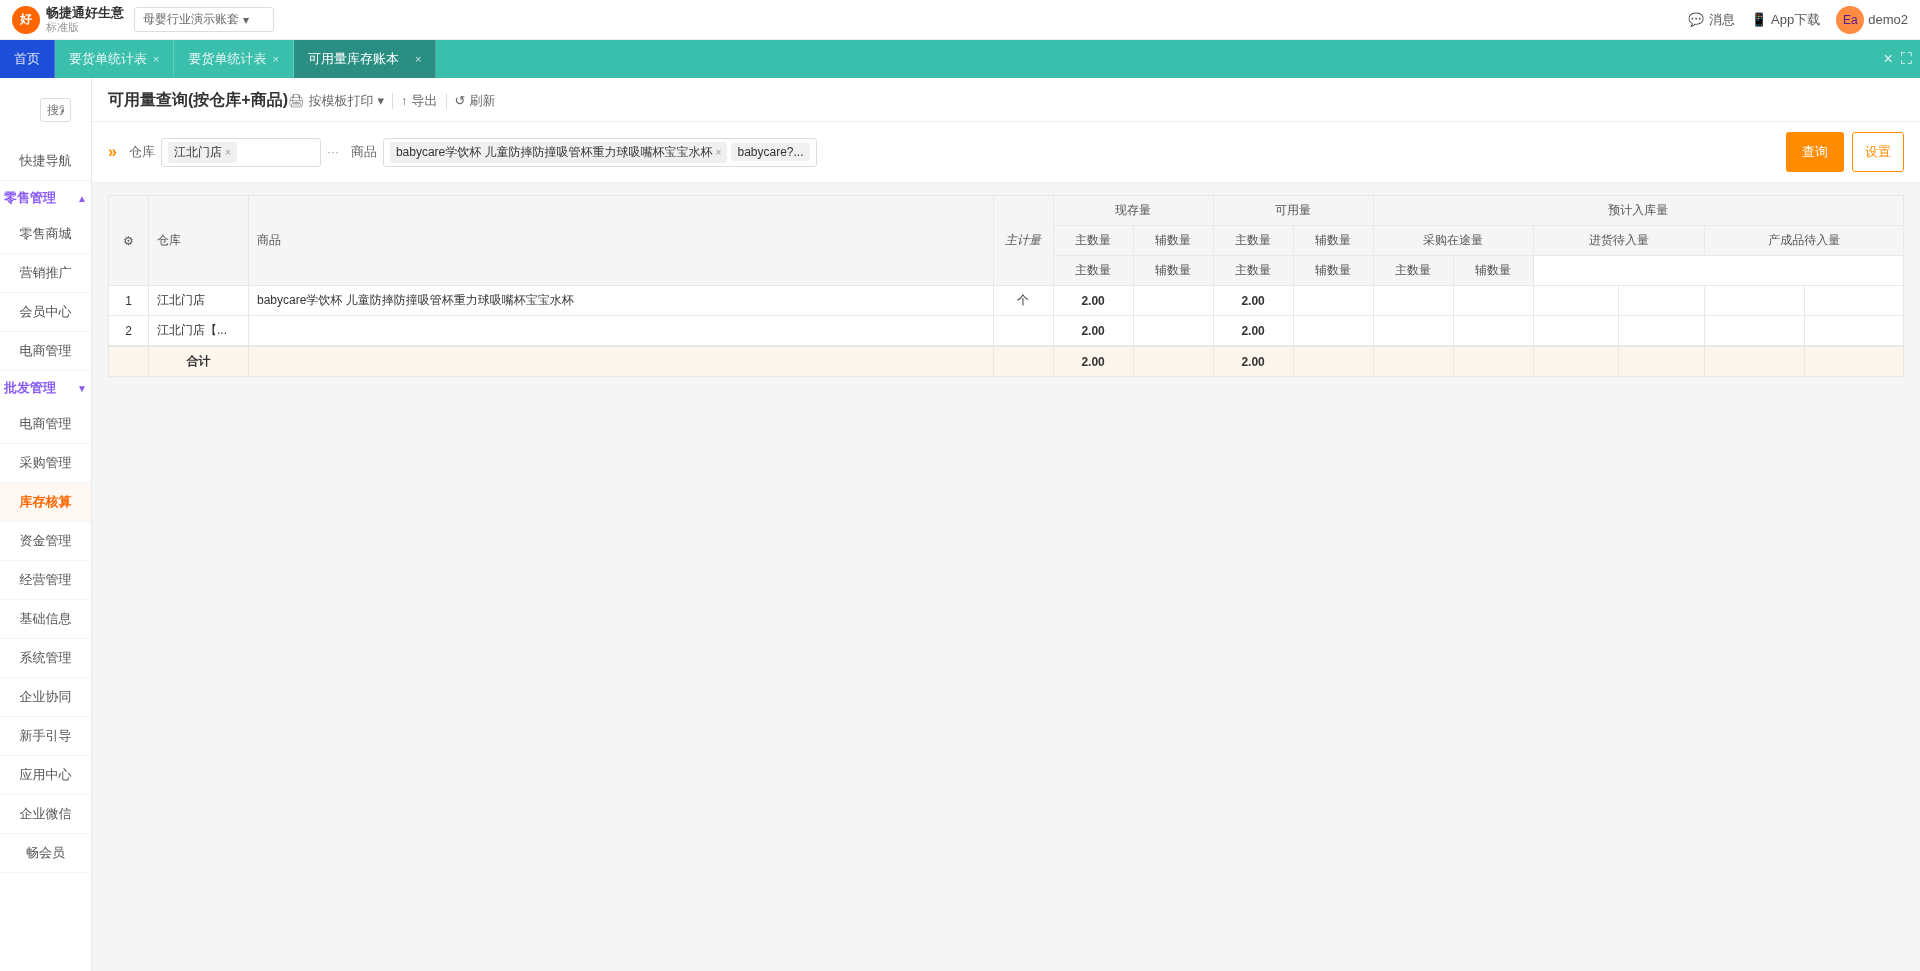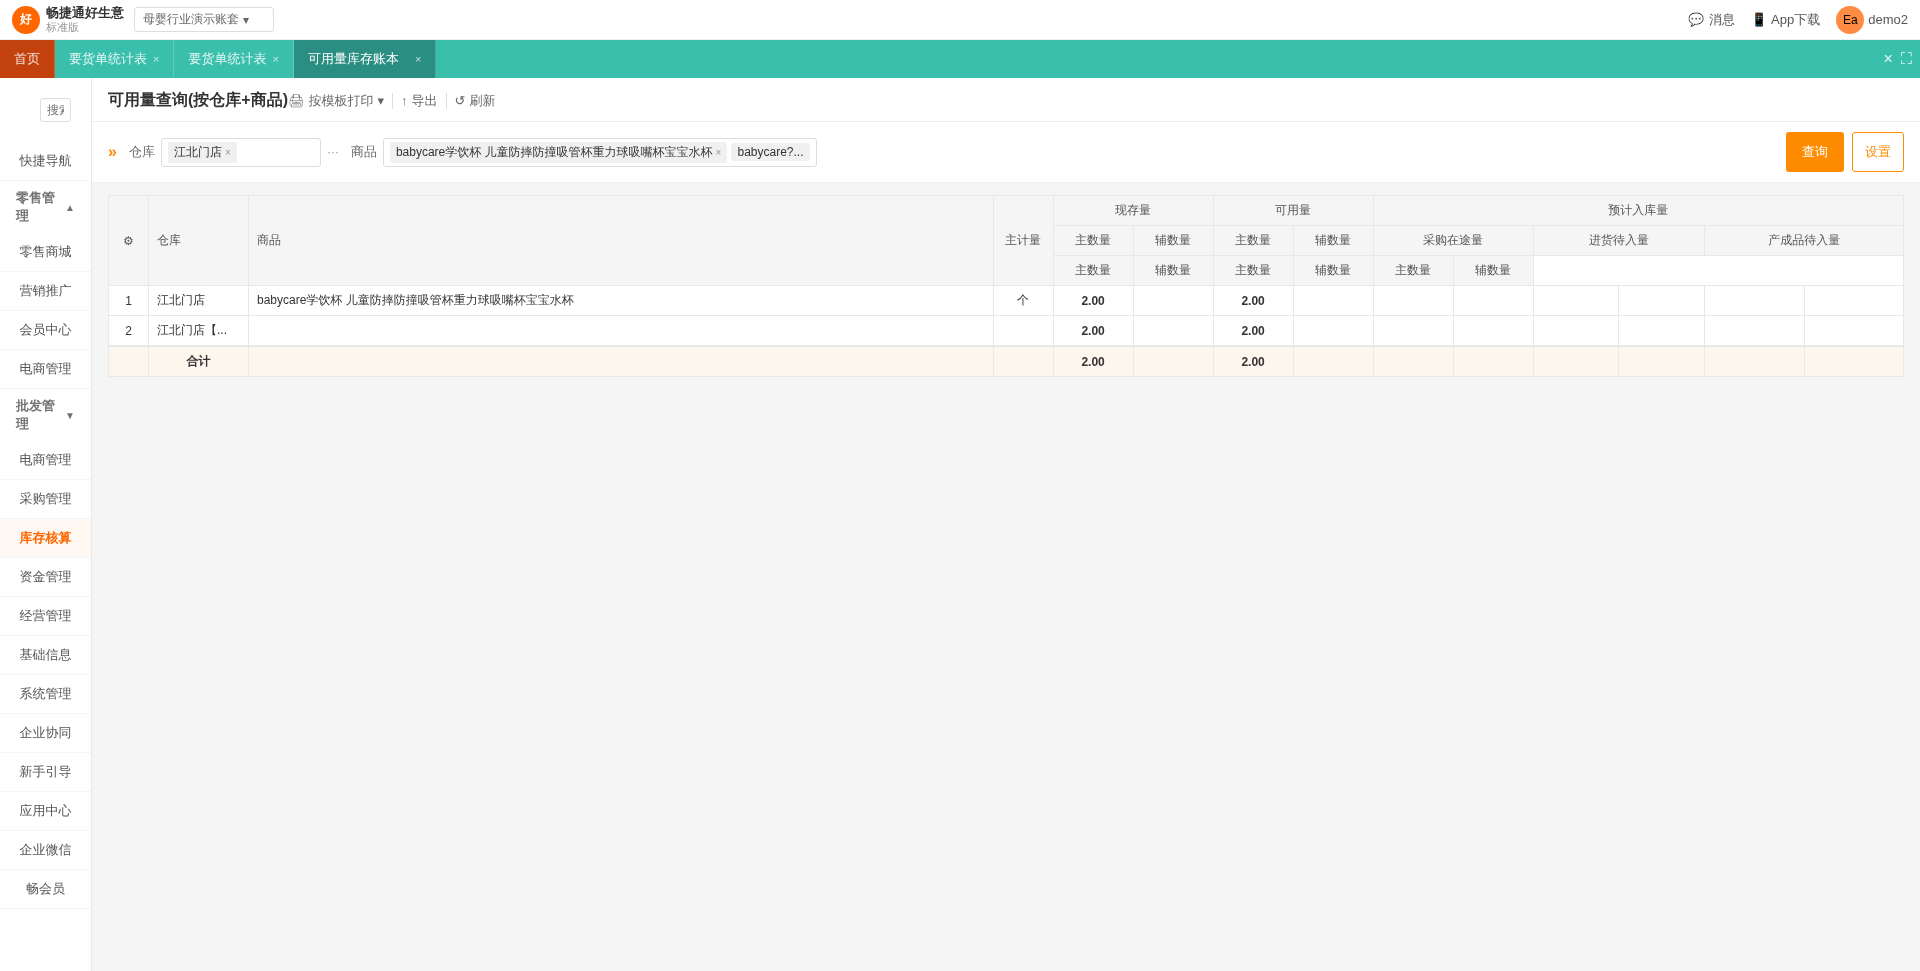--- a/index.html
+++ b/index.html
@@ -17,42 +17,42 @@
     }
     .top-bar-left { display: flex; align-items: center; gap: 10px; }
     .logo-area { display: flex; align-items: center; gap: 6px; }
     .logo-icon { width: 28px; height: 28px; background: #ff6600; border-radius: 50%; display: flex; align-items: center; justify-content: center; color: white; font-size: 12px; font-weight: bold; }
     .logo-text { font-size: 12px; color: #666; line-height: 1.2; }
     .logo-text .main { color: #333; font-weight: bold; font-size: 13px; }
     .logo-text .sub { color: #999; font-size: 11px; }
     .industry-selector { display: flex; align-items: center; gap: 4px; border: 1px solid #ddd; border-radius: 3px; padding: 3px 8px; font-size: 12px; color: #666; cursor: pointer; min-width: 140px; }
     .top-bar-right { display: flex; align-items: center; gap: 16px; font-size: 13px; color: #555; }
     .top-bar-right .icon-btn { display: flex; align-items: center; gap: 4px; cursor: pointer; color: #555; }
-    .user-avatar { width: 28px; height: 28px; background: #ff8c42; border-radius: 50%; display: flex; align-items: center; justify-content: center; color: #000000; font-size: 12px; }
+    .user-avatar { width: 28px; height: 28px; background: #ff8c42; border-radius: 50%; display: flex; align-items: center; justify-content: center; color: #4c1d95; font-size: 12px; }
 
     
     .tab-bar {
       height: 38px;
       background: #3bbfad;
       display: flex;
       align-items: center;
       padding: 0 0 0 0;
     }
     .tab-item {
       height: 38px;
       padding: 0 14px;
       display: flex;
       align-items: center;
       gap: 6px;
       font-size: 13px;
       color: rgba(255,255,255,0.85);
       cursor: pointer;
       border-right: 1px solid rgba(255,255,255,0.2);
     }
-    .tab-item.home { background: #c2410c; }
+    .tab-item.home { background: #1d4ed8; }
     .tab-item.active { background: #2a8f82; color: #fff; gap: 16px; }
     .tab-item .tab-close { color: rgba(255,255,255,0.7); font-size: 11px; cursor: pointer; }
     .tab-bar-right { margin-left: auto; display: flex; align-items: center; gap: 8px; padding-right: 8px; }
     .tab-bar-right .icon-btn { color: rgba(255,255,255,0.85); cursor: pointer; font-size: 16px; }
 
     
     .main-layout { display: flex; height: calc(100vh - 78px); }
 
     
     .sidebar {
@@ -68,23 +68,23 @@
     .sidebar-nav-item {
       padding: 10px 8px;
       font-size: 13px;
       color: #555;
       cursor: pointer;
       text-align: center;
       border-bottom: 1px solid #f5f5f5;
     }
     .sidebar-nav-item.active { color: #ff6600; background: #fff8f3; font-weight: bold; }
     .sidebar-section-header {
-      padding: 8px 16px;
+      padding: 8px 4px;
       font-size: 13px;
-      color: #737373;
+      color: #8b5cf6;
       font-weight: bold;
       display: flex;
       align-items: center;
       justify-content: space-between;
       cursor: pointer;
     }
     .sidebar-section-header .arrow { font-size: 10px; }
 
     
     .content-area { flex: 1; overflow: auto; background: #f5f5f5; display: flex; flex-direction: column; }
@@ -130,21 +130,21 @@
     .btn-settings { background: #fff; color: #ff8c00; border: 1px solid #ff8c00; border-radius: 3px; padding: 5px 12px; font-size: 13px; cursor: pointer; }
 
     
     .table-container { flex: 1; padding: 12px 16px; overflow: auto; }
     .data-table { width: 100%; border-collapse: collapse; background: #fff; border: 1px solid #e8e8e8; }
     .data-table th, .data-table td { border: 1px solid #e8e8e8; padding: 6px 8px; font-size: 12px; text-align: center; }
     .data-table thead th { background: #f5f5f5; color: #555; font-weight: normal; }
     .data-table .col-seq { width: 40px; }
     .data-table .col-warehouse { width: 100px; text-align: left; }
     .data-table .col-product { text-align: left; }
-    .data-table .col-unit { width: 60px; }
+    .data-table .col-unit { width: 60px; font-style: italic; }
     .data-table .col-num { width: 80px; }
     .data-table .num-val { font-weight: bold; }
 
     
     .table-footer { background: #fdf6ec; border-top: 2px solid #e8e8e8; }
     .table-footer td { background: #fdf6ec; font-weight: bold; }
 
     .divider { width: 1px; background: #ddd; height: 16px; }
   </style>
 </head>

